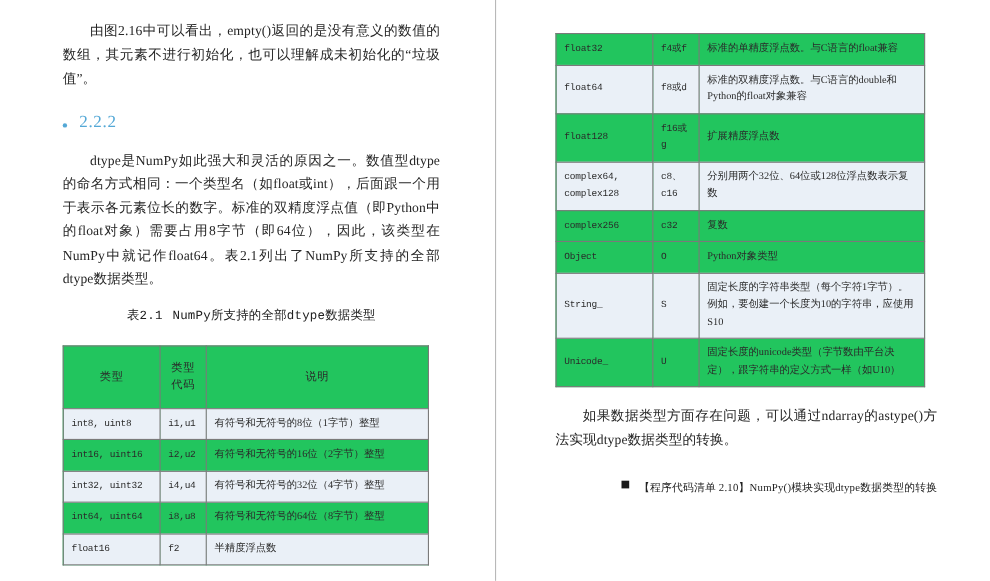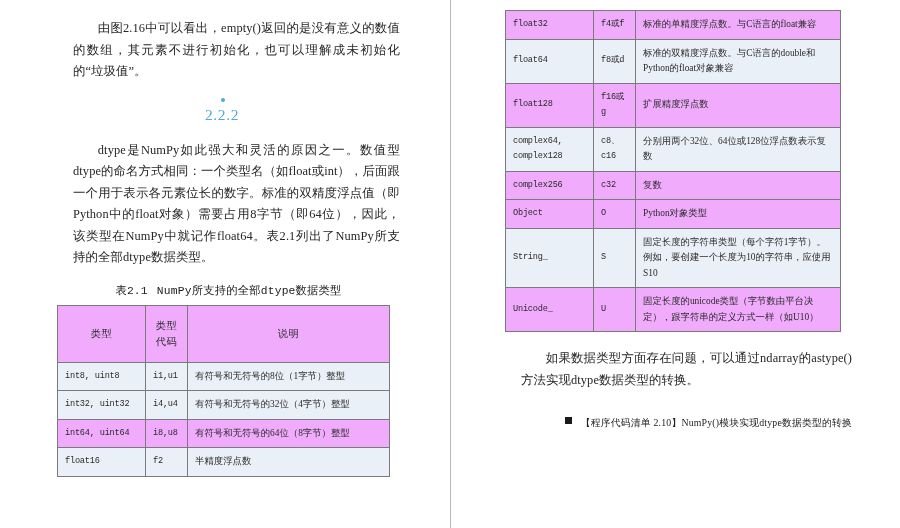--- a/index.html
+++ b/index.html
@@ -33,36 +33,35 @@
     top: 0;
     width: 450px;
     height: 528px;
     box-sizing: border-box;
     overflow: hidden;
   }
   .col-left  { left: 0; padding: 18px 50px 0 57px; }
   .col-right { left: 450px; padding: 10px 48px 0 55px; }
 
   p.body-text {
-    margin: 0 0 2px 16px;
+    margin: 0 0 2px 0;
     font-size: 12.4px;
     line-height: 21.5px;
     text-align: justify;
     text-justify: inter-ideograph;
     text-indent: 2em;
     color: #262626;
     letter-spacing: 0.1px;
   }
 
   .section-heading {
     display: flex;
-    align-items: center;
+    align-items: flex-end;
     margin: 19px 0 16px 0;
     color: #54a8d6;
-    flex-direction: column;
   }
   .section-heading .bullet {
     display: inline-block;
     width: 4px;
     height: 4px;
     background: #54a8d6;
     border-radius: 50%;
     margin-right: 11px;
     position: relative;
     top: -4px;
@@ -89,21 +88,22 @@
     letter-spacing: 0.2px;
     color: #202020;
     font-family: Liberation Mono, monospace;
   }
   .table-caption .cap-num { margin-right: 9px; }
 
   table.dtype {
     border-collapse: collapse;
     width: 333px;
     table-layout: fixed;
-    background: #f0abfc;
+    background: #22c55e;
+    margin-top: 20px;
   }
   table.dtype.right-tbl { width: 336px; }
   table.dtype td, table.dtype th {
     border: 1px solid #7a7a7a;
     padding: 6px 7px;
     font-size: 9.4px;
     line-height: 15.5px;
     vertical-align: middle;
     color: #2a2a2a;
     font-family: "Liberation Serif", serif;
@@ -186,20 +186,25 @@
           </th>
           <th>说明</th>
         </tr>
       </thead>
       <tbody>
         <tr class="shade">
           <td class="mono">int8, uint8</td>
           <td class="code">i1,u1</td>
           <td class="desc-cn">有符号和无符号的8位（1字节）整型</td>
         </tr>
+        <tr>
+          <td class="mono">int16, uint16</td>
+          <td class="code">i2,u2</td>
+          <td class="desc-cn">有符号和无符号的16位（2字节）整型</td>
+        </tr>
         <tr class="shade">
           <td class="mono">int32, uint32</td>
           <td class="code">i4,u4</td>
           <td class="desc-cn">有符号和无符号的32位（4字节）整型</td>
         </tr>
         <tr>
           <td class="mono">int64, uint64</td>
           <td class="code">i8,u8</td>
           <td class="desc-cn">有符号和无符号的64位（8字节）整型</td>
         </tr>

